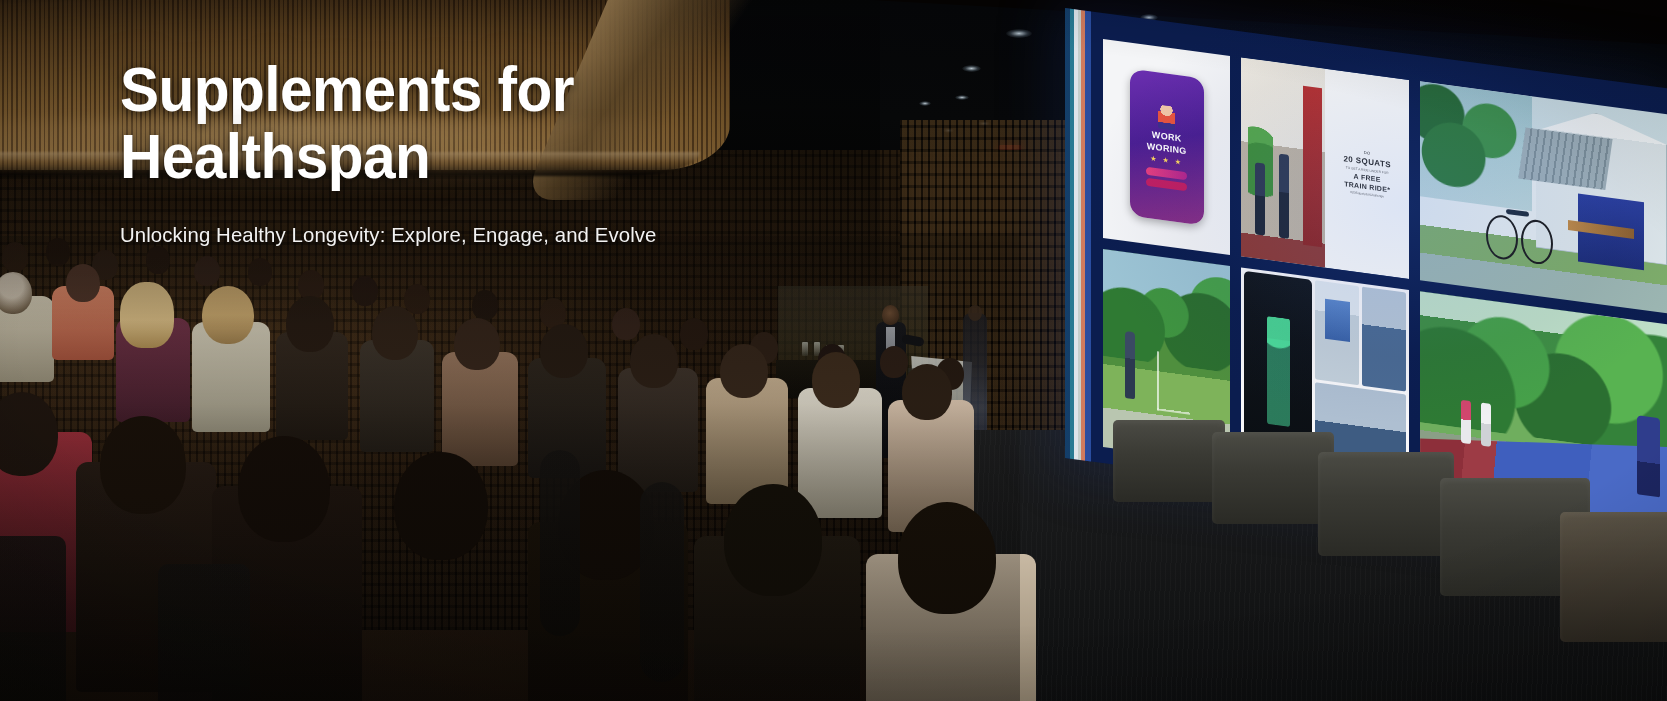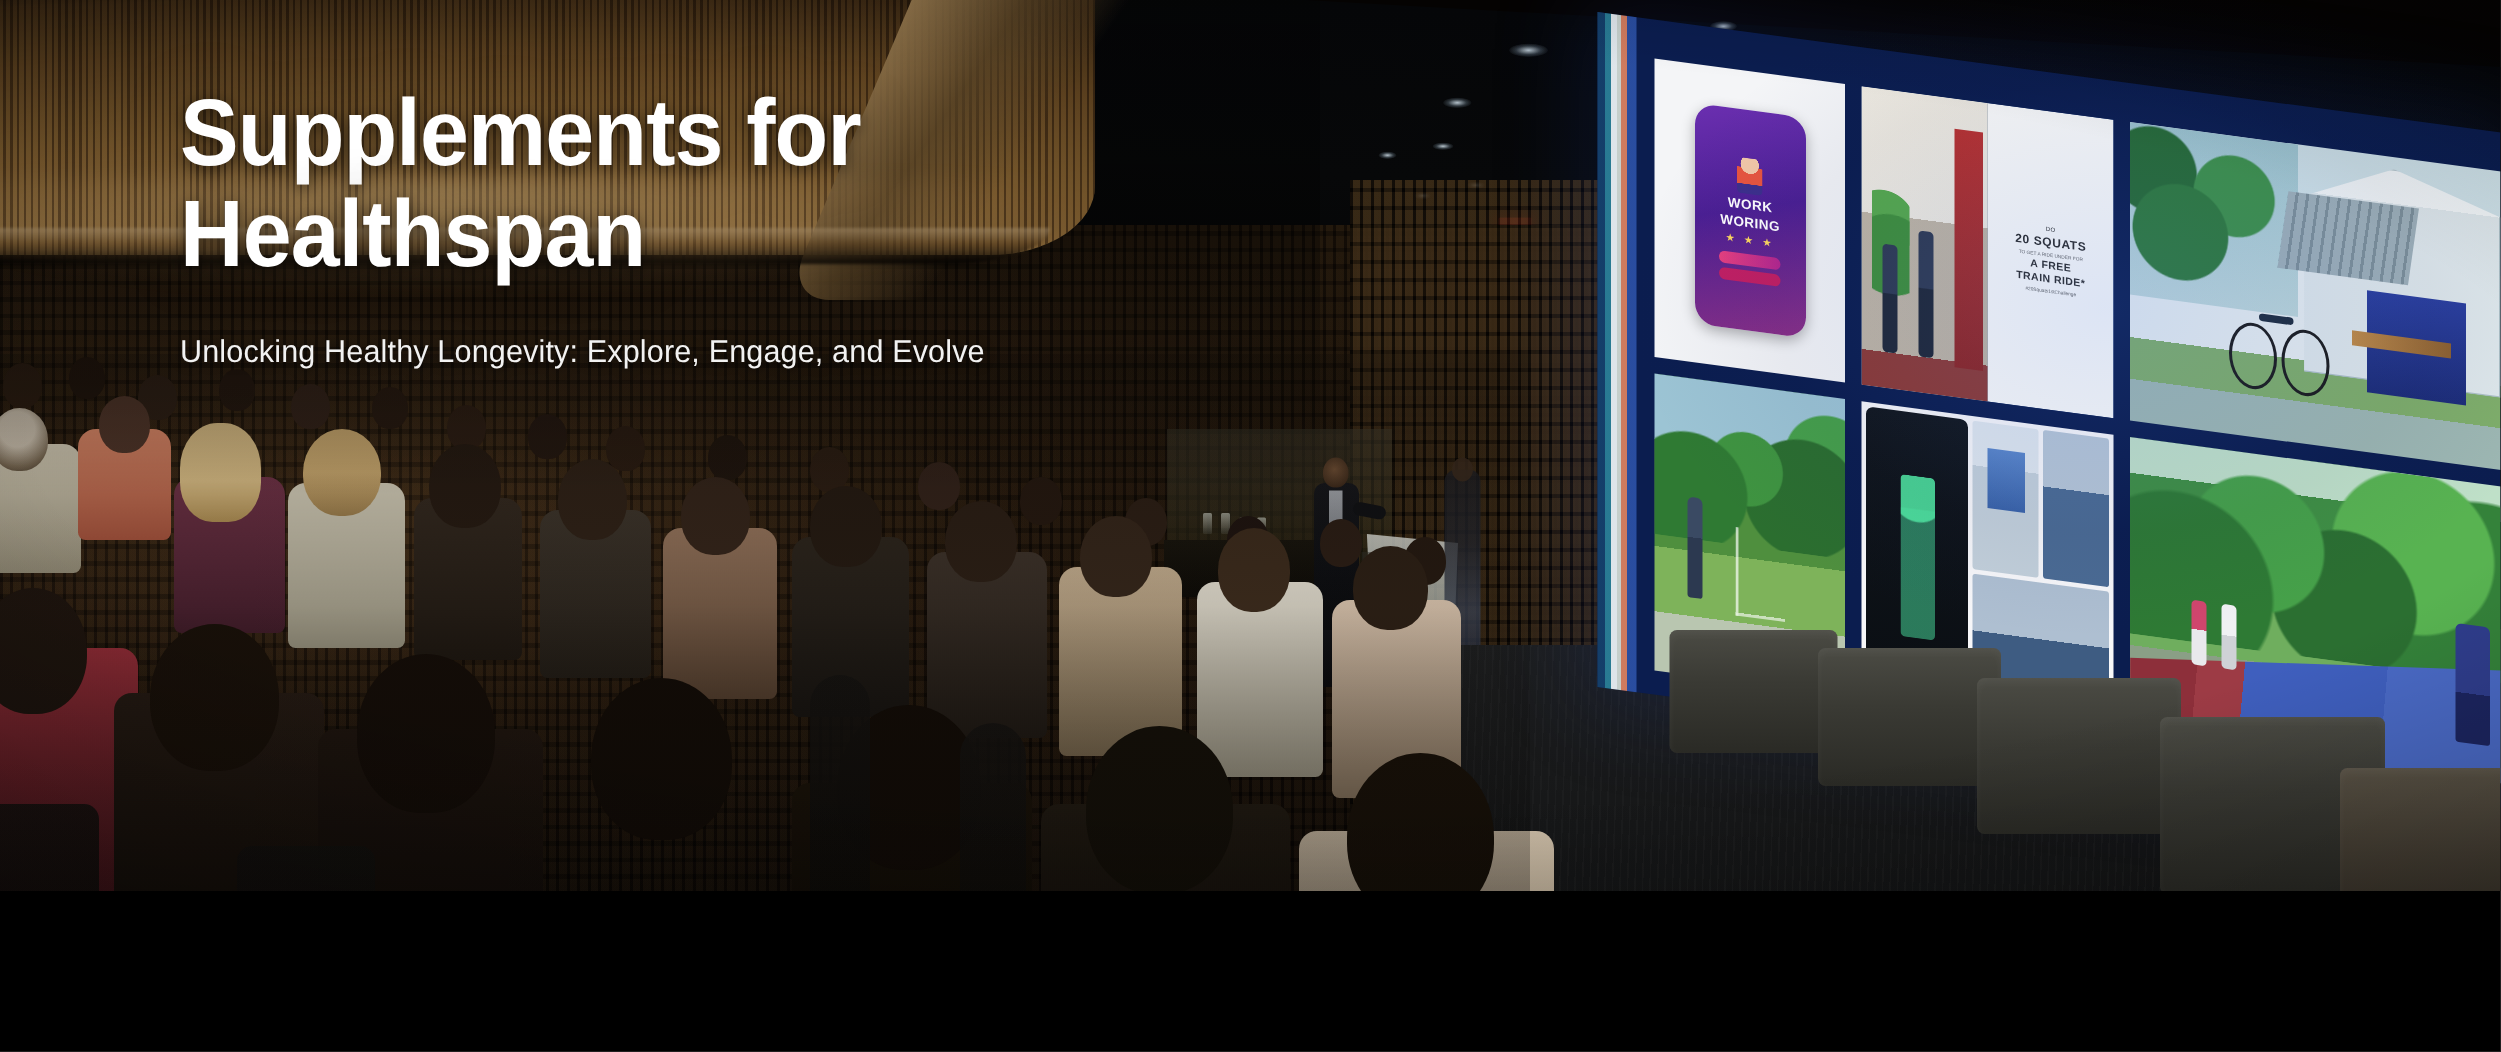--- a/index.html
+++ b/index.html
@@ -3,21 +3,21 @@
 <meta charset="utf-8">
 <style>
   * { margin:0; padding:0; box-sizing:border-box; }
   html,body{ background:#000; }
   body{
     width:1667px; height:701px; overflow:hidden;
     font-family:"Liberation Sans", sans-serif;
   }
 
   .hero{
-    position:relative; width:1667px; height:594px; overflow:hidden;
+    position:relative; width:1667px; height:701px; overflow:hidden;
     background:#090603;
   }
 
   
   .photo{ position:absolute; inset:0; overflow:hidden; }
 
   
   .amb-base{
     position:absolute; inset:0;
     background:

